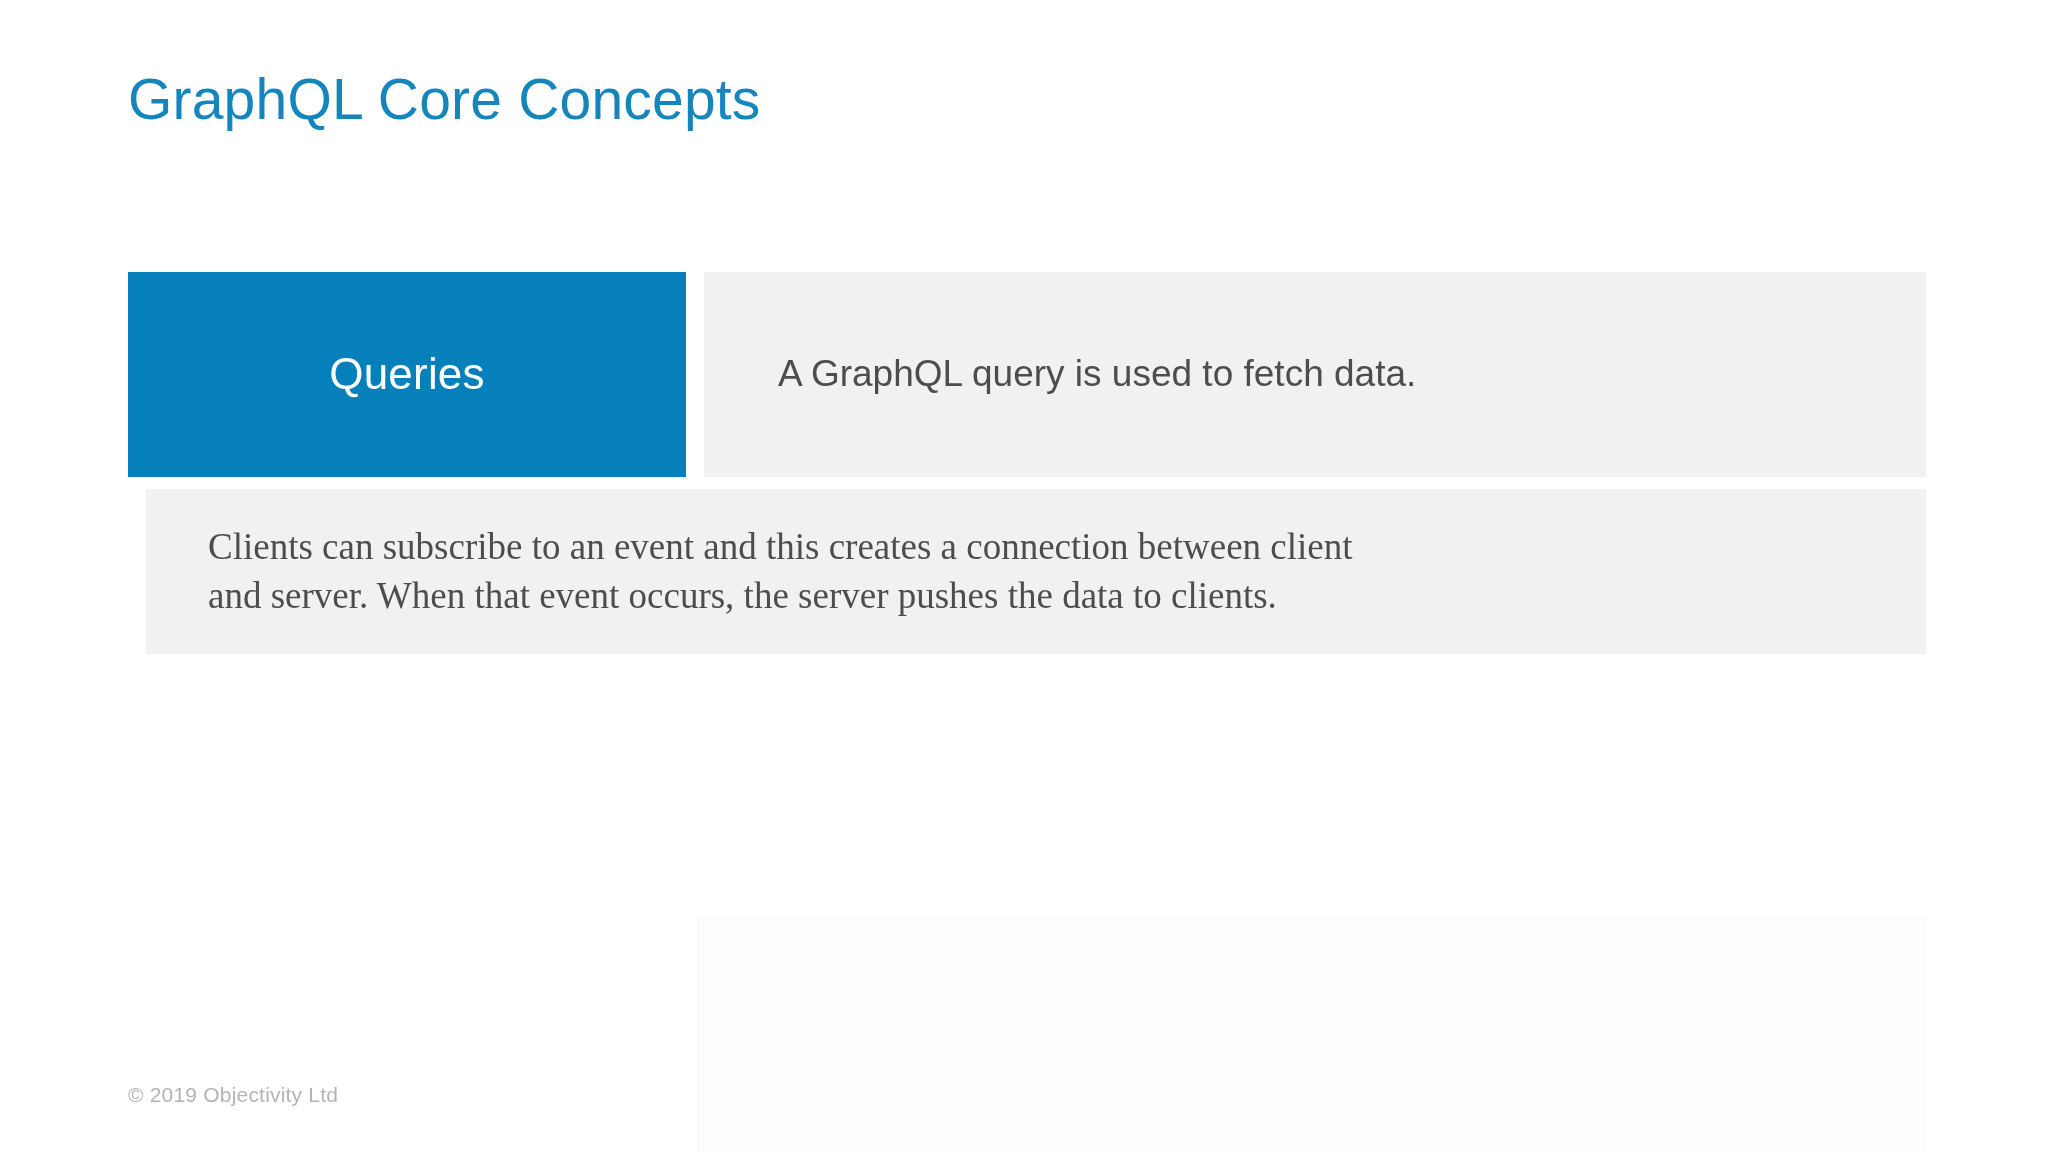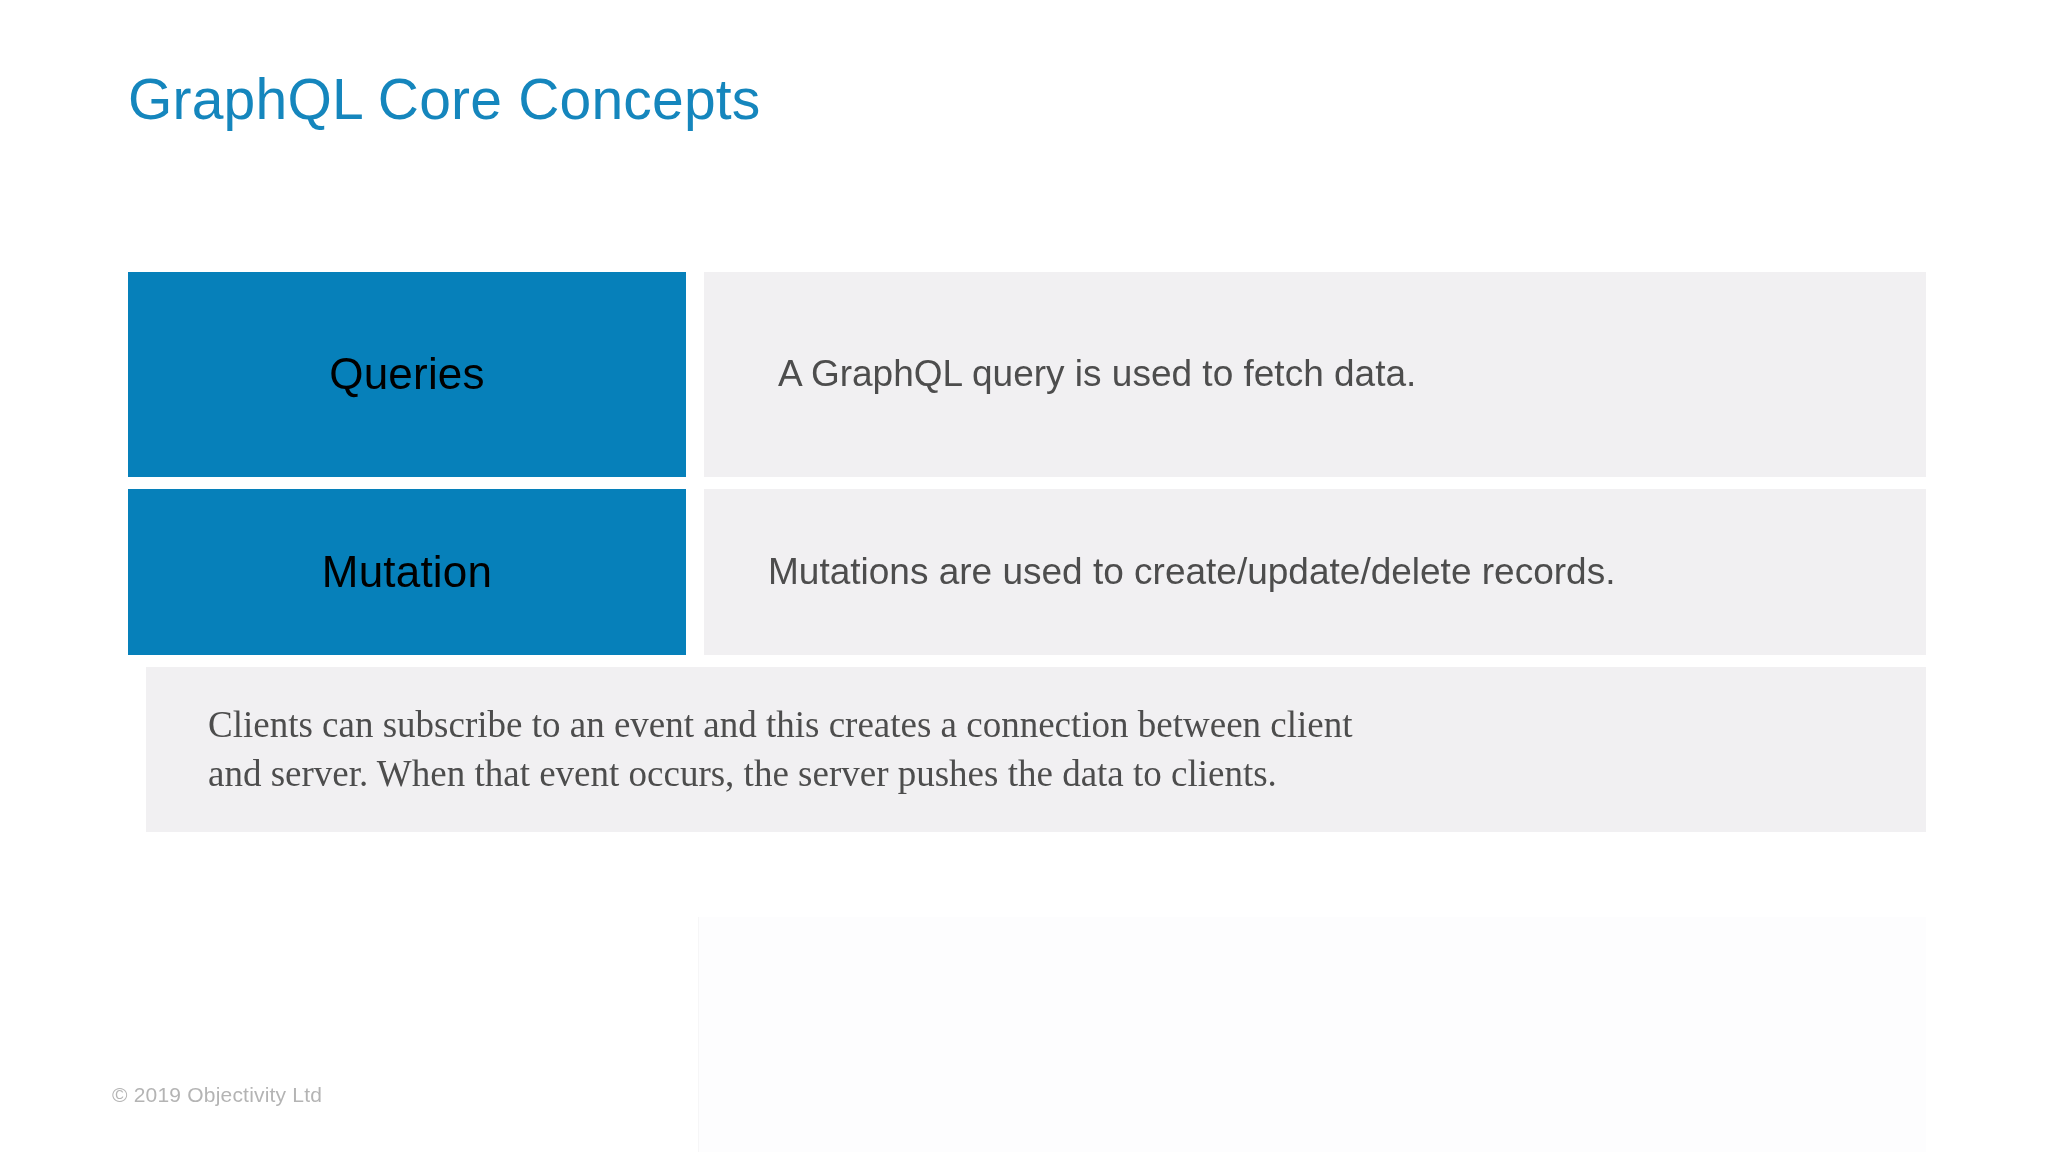--- a/index.html
+++ b/index.html
@@ -61,21 +61,21 @@
     display: flex;
     align-items: center;
     justify-content: center;
     color: #ffffff;
   }
 
   .term-label {
     font-size: 44px;
     font-weight: 400;
     line-height: 1.1;
-    color: #000000;
+    color: #ffffff;
     text-align: right;
     letter-spacing: 0.2px;
   }
 
   .desc-cell {
     flex: 1 1 auto;
     margin-left: 18px;
     background: #f1f0f2;
     display: flex;
     align-items: center;
@@ -102,21 +102,21 @@
     top: 917px;
     width: 1228px;
     height: 235px;
     background: #fdfdfe;
     border-left: 1px solid #f6f6f7;
   }
 
   
   .footer-copyright {
     position: absolute;
-    left: 112px;
+    left: 128px;
     top: 1083px;
     font-size: 21px;
     color: #b4b4b4;
     font-weight: 400;
     letter-spacing: 0.2px;
     white-space: nowrap;
   }
 </style>
 </head>
 <body>
@@ -131,28 +131,20 @@
 
     <div class="concept-row row-queries">
       <div class="term-cell">
         <span class="term-label">Queries</span>
       </div>
       <div class="desc-cell">
         <p class="desc-text">A GraphQL query is used to fetch data.</p>
       </div>
     </div>
 
-    <div class="concept-row row-mutation">
-      <div class="term-cell">
-        <span class="term-label">Mutation</span>
-      </div>
-      <div class="desc-cell">
-        <p class="desc-text">Mutations are used to create/update/delete records.</p>
-      </div>
-    </div>
 
     <div class="concept-row row-subscriptions">
       <div class="desc-cell">
         <p class="desc-text">Clients can subscribe to an event and this creates a connection between client and server. When that event occurs, the server pushes the data to clients.</p>
       </div>
     </div>
 
   </div>
 
   <div class="footer-copyright">© 2019 Objectivity Ltd</div>

